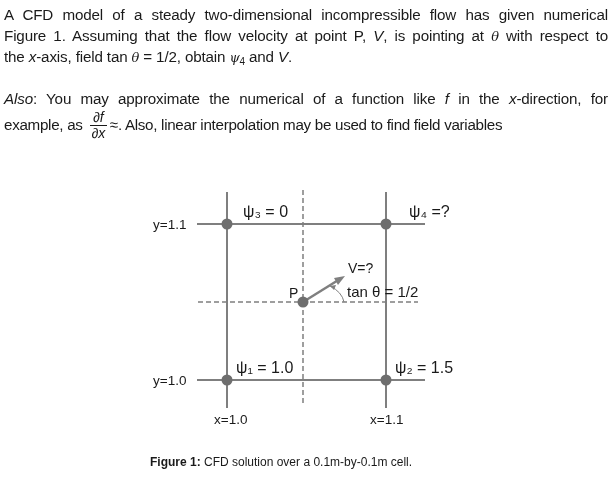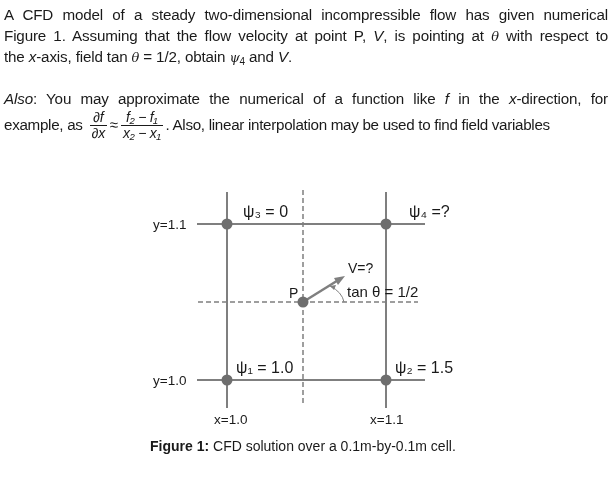--- a/index.html
+++ b/index.html
@@ -10,35 +10,35 @@
   .line { white-space: nowrap; display: block; height: 21px; }
   .just { text-align: justify; text-align-last: justify; }
   .it { font-style: italic; }
   .serif-it { font-family: "DejaVu Serif", serif; font-style: italic; font-size: 13px; }
   sup { font-size: 10px; vertical-align: 6px; line-height: 0; }
   sub { font-size: 10px; vertical-align: -3px; line-height: 0; }
   .frac { display: inline-block; vertical-align: middle; text-align: center; margin: 0 3px; line-height: 15px; }
   .frac .num { display: block; border-bottom: 1px solid #1a1a1a; padding: 0 2px; font-size: 14px; }
   .frac .den { display: block; font-size: 14px; padding: 0 2px; }
   svg text { font-family: "Liberation Sans", sans-serif; }
-  .caption { position: absolute; left: 150px; top: 438px; font-size: 14px; white-space: nowrap; }
+  .caption { position: absolute; left: 150px; top: 455px; font-size: 12px; white-space: nowrap; }
   .caption b { font-weight: bold; }
 </style>
 </head>
 <body>
 
 <div class="para" style="top:4px;">
   <span class="line just"><span>A CFD model of a steady two-dimensional incompressible flow has given numerical</span></span>
   <span class="line just"><span>Figure 1. Assuming that the flow velocity at point P, </span><span class="it">V</span><span>, is pointing at </span><span class="serif-it">θ</span><span> with respect to</span></span>
   <span class="line"><span>the </span><span class="it">x</span><span>-axis, field tan </span><span class="serif-it">θ</span><span> = 1/2, obtain </span><span class="serif-it">ψ</span><sub>4</sub><span> and </span><span class="it">V</span><span>.</span></span>
 </div>
 
 <div class="para" style="top:88px;">
   <span class="line just"><span class="it">Also</span><span>: You may approximate the numerical of a function like </span><span class="it">f</span><span> in the </span><span class="it">x</span><span>-direction, for</span></span>
-  <span class="line" style="height:32px; line-height:32px; letter-spacing:-0.3px;"><span>example, as </span><span class="frac it"><span class="num">∂f</span><span class="den">∂x</span></span><span>≈</span><span class="frac it"><span class="num">f₂ − f₁</span><span class="den">x₂ − x₁</span></span><span>. Also, linear interpolation may be used to find field variables</span></span>
+  <span class="line" style="height:32px; line-height:32px; letter-spacing:-0.3px;"><span>example, as </span><span class="frac it"><span class="num">∂f</span><span class="den">∂x</span></span><span>≈</span><span>. Also, linear interpolation may be used to find field variables</span></span>
 </div>
 
 <svg style="position:absolute;left:0;top:0;" width="611" height="480" viewBox="0 0 611 480">
 
   <g stroke="#7f7f7f" stroke-width="2" fill="none">
     <line x1="227" y1="192" x2="227" y2="408"></line>
     <line x1="386" y1="192" x2="386" y2="408"></line>
     <line x1="197" y1="224" x2="425" y2="224"></line>
     <line x1="197" y1="380" x2="425" y2="380"></line>
   </g>

